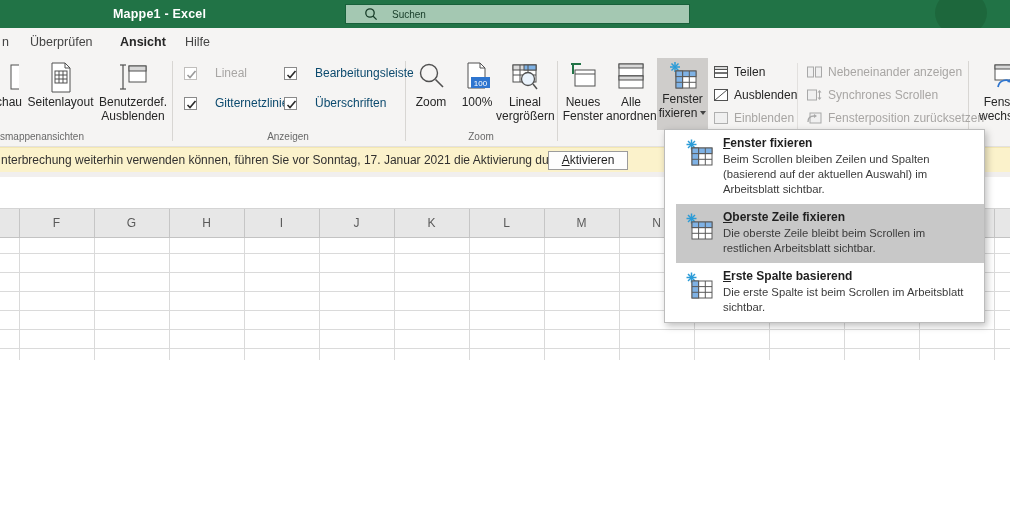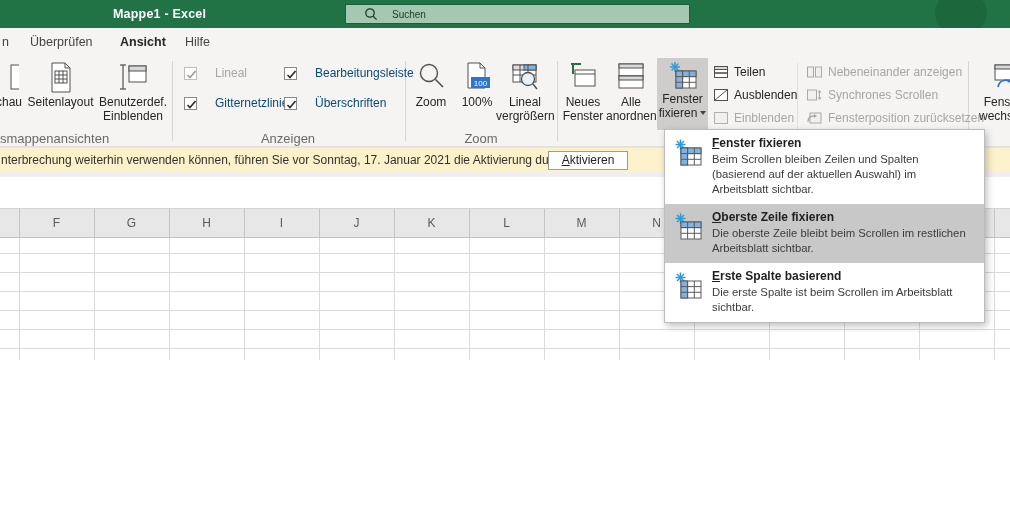--- a/index.html
+++ b/index.html
@@ -19,21 +19,21 @@
   .tab { position:absolute; top:0; height:29px; line-height:29px; font-size:12.5px; color:#444; cursor:default; }
   .tab.partial { left:2px; }
   .tab.t1 { left:30px; }
   .tab.t2 { left:120px; font-weight:bold; color:#262626; }
   .tab.t3 { left:185px; }
   .tab-underline { position:absolute; left:119px; top:52px; width:49px; height:3px; background:#217346; }
 
   
   .ribbon { position:absolute; left:0; top:57px; width:1010px; height:90px; background:#f5f4f3; border-bottom:1px solid #e3e1df; }
   .vsep { position:absolute; top:4px; width:1px; height:80px; background:#d8d6d3; }
-  .grouplabel { position:absolute; top:74px; font-size:13px; color:#696969; text-align:center; }
+  .grouplabel { position:absolute; top:74px; font-size:10px; color:#696969; text-align:center; }
 
   .bigbtn { position:absolute; top:1px; height:72px; text-align:center; }
   .bigbtn .bicon { display:block; margin:3px auto 2px auto; }
   .bigbtn .blabel { display:block; font-size:12px; color:#262626; line-height:13.5px; }
   .bigbtn.pressed { background:#cfcdcb; }
   .caret-down { display:inline-block; width:0; height:0; border-left:3.5px solid transparent; border-right:3.5px solid transparent; border-top:4px solid #444; margin-left:3px; vertical-align:2px; }
 
   .cbrow { position:absolute; display:flex; align-items:center; gap:18px; }
   .cbbox { width:13px; height:13px; background:#fff; border:1px solid #8a8a8a; position:relative; flex:none; }
   .cbbox svg { position:absolute; left:0; top:0; }
@@ -56,21 +56,21 @@
   .formulbar { position:absolute; left:0; top:177px; width:1010px; height:32px; background:#fff; border-bottom:1px solid #d4d4d4; }
   .colheaders { position:absolute; left:0; top:209px; width:1010px; height:29px; background:#e7e7e7; border-bottom:1px solid #c3c3c3;
      background-image:linear-gradient(to right,#c6c6c6 1px, transparent 1px);
      background-size:75px 100%; background-position:19px 0; }
   .colheaders .hl { position:absolute; top:0; width:75px; height:29px; line-height:29px; text-align:center; font-size:12px; color:#5a5a5a; }
   .grid { position:absolute; left:0; top:238px; width:1010px; height:275px; background:#fff;
      background-image:linear-gradient(to right,#dadada 1px, transparent 1px), linear-gradient(to bottom,#dadada 1px, transparent 1px);
      background-size:75px 100%, 100% 19px; background-position:19px 0, 0 15px; }
 
   
-  .freezemenu { position:absolute; left:664px; top:129px; width:321px; background:#fff; border:1px solid #bcbcbc; box-shadow:2px 3px 7px rgba(0,0,0,.25); z-index:50; }
+  .freezemenu { position:absolute; left:664px; top:129px; width:321px; background:#fff; border:1px solid #bcbcbc; box-shadow:2px 3px 7px rgba(0,0,0,.25); z-index:50;padding-left:11px; }
   .fm-item { position:relative; display:flex; align-items:flex-start; padding:6px 8px 7px 10px; gap:10px; }
   .fm-item.highlighted { background:#c8c8c8; }
   .fm-item .fm-ic { flex:none; margin-top:3px; }
   .fm-text { width:262px; }
   .fm-title { font-size:12px; font-weight:bold; color:#1f1f1f; margin-bottom:2px; }
   .fm-desc { font-size:11.3px; line-height:15px; color:#3b3b3b; }
 
   svg { display:block; }
 </style>
 </head>
@@ -123,21 +123,21 @@
       <span class="blabel">Seitenlayout</span>
     </div>
     <div class="bigbtn" style="left:97px; width:72px;">
       <svg class="bicon" width="30" height="33" viewBox="0 0 30 33">
         <line x1="5" y1="4" x2="5" y2="28" stroke="#505050" stroke-width="1.2"></line>
         <line x1="2" y1="4" x2="8" y2="4" stroke="#505050" stroke-width="1.2"></line>
         <line x1="2" y1="28" x2="8" y2="28" stroke="#505050" stroke-width="1.2"></line>
         <rect x="11" y="5" width="17" height="16" fill="#fff" stroke="#505050"></rect>
         <rect x="11" y="5" width="17" height="5" fill="#d8d8d8" stroke="#505050"></rect>
       </svg>
-      <span class="blabel">Benutzerdef. Einblenden</span>
+      <span class="blabel">Benutzerdef. Ausblenden</span>
     </div>
     <div class="grouplabel" style="left:0; width:110px; text-align:left;">smappenansichten</div>
 
     <div class="cbrow disabled" style="left:184px; top:9px;">
       <span class="cbbox">
           <svg width="13" height="13" viewBox="0 0 13 13">
             <polyline points="2.5,7 5,9.5 10.5,3" fill="none" stroke="#9a9a9a" stroke-width="1.6"></polyline>
           </svg>
         </span>
       <span class="cblabel">Lineal</span>

